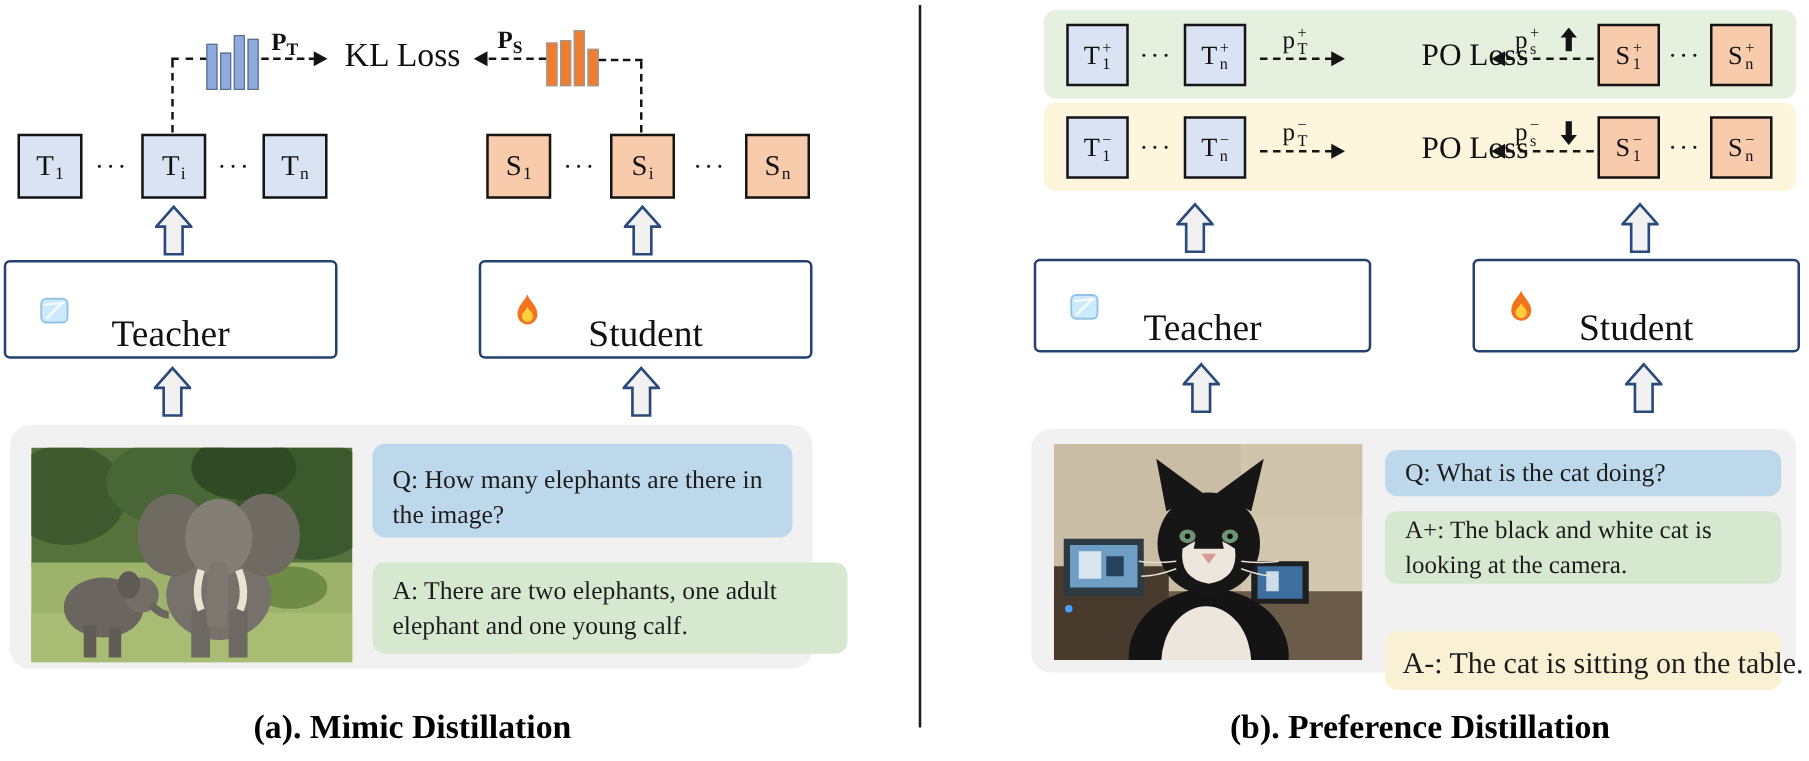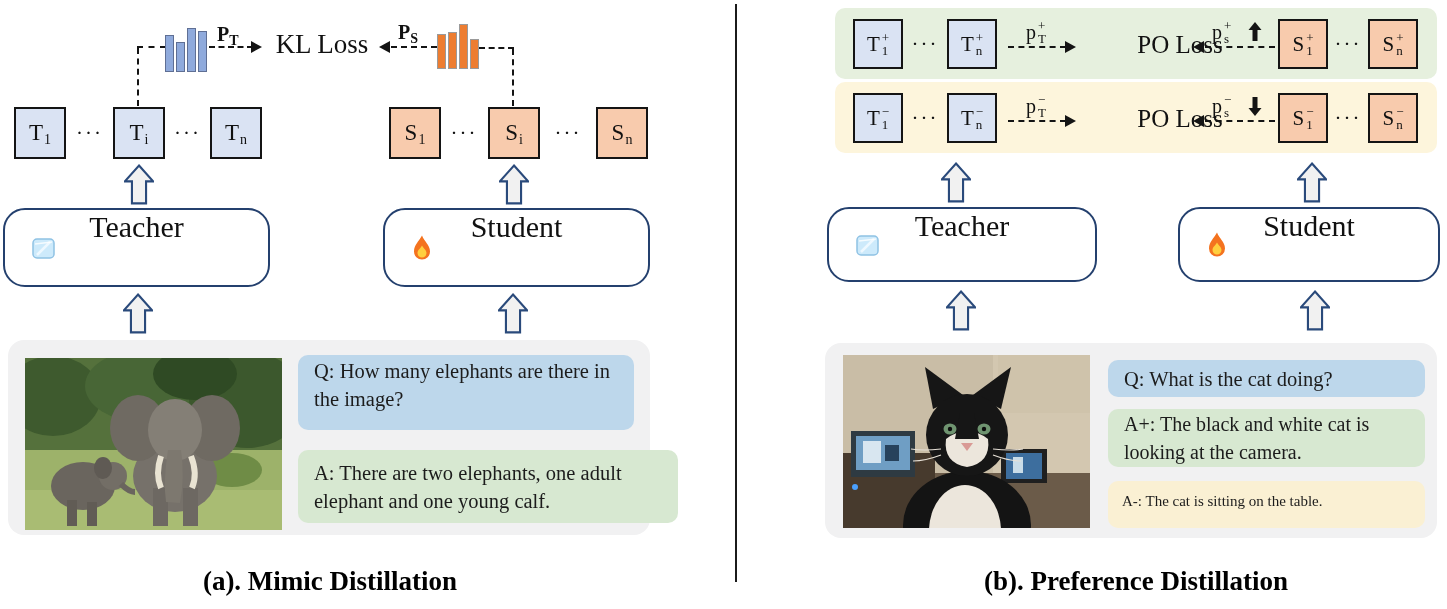--- a/index.html
+++ b/index.html
@@ -38,36 +38,36 @@
   .bars-orange .bar { background:#ed7d31; border:1.5px solid #9a9a9a; }
 
   .loss { position:absolute; font-size:27px; text-align:center; white-space:nowrap; }
   .loss.po { font-size:25px;margin-left:44px; }
 
   .plabel { position:absolute; font-size:20px; white-space:nowrap;font-weight:bold; }
   .plabel .psub { font-size:14px; vertical-align:-4px; }
   .plabel2 { position:absolute; font-size:20px; display:flex; align-items:center; }
 
   
-  .model { position:absolute; border:2.5px solid #24406e; border-radius:22px; background:#fff;
-           display:flex; align-items:flex-start; justify-content:center; }
+  .model { position:absolute; border:2.5px solid #24406e; border-radius:5px; background:#fff;
+           display:flex; align-items:flex-end; justify-content:center; }
   .model .mlabel { font-size:30px; }
   .model .micon { position:absolute; left:26px; top:50%; transform:translateY(-50%); }
 
   .band { position:absolute; border-radius:10px; }
   .band-pos { background:#e6f0de; }
   .band-neg { background:#fdf5dc; }
 
   .input-box { position:absolute; background:#f1f1f2; border-radius:16px; }
   .photo { position:absolute; overflow:hidden; }
 
   .bubble { position:absolute; border-radius:10px; font-size:20.5px; color:#1c1c1c; line-height:1.38; }
-  .bub-q  { background:#bdd7eb; padding:2px 12px 0 16px; }
+  .bub-q  { background:#bdd7eb; padding:15px 12px 0 16px; }
   .bub-ap { background:#d7e8d1; padding:9px 12px 0 16px; }
-  .bub-an { background:#faf0d3; padding:9px 10px 0 14px; white-space:nowrap; font-size:15px; }
+  .bub-an { background:#faf0d3; padding:9px 10px 0 14px; white-space:nowrap; font-size:24px;margin-top:24px; }
 
   .caption { position:absolute; font-weight:bold; font-size:27px; text-align:center; color:#000; white-space:nowrap; }
   .divider { position:absolute; width:2px; background:#1b1b1b; }
 </style>
 </head>
 <body>
 
 <div class="canvas">
 
   <div class="dash-v" style="left:137px;top:48px;height:58px"></div>

